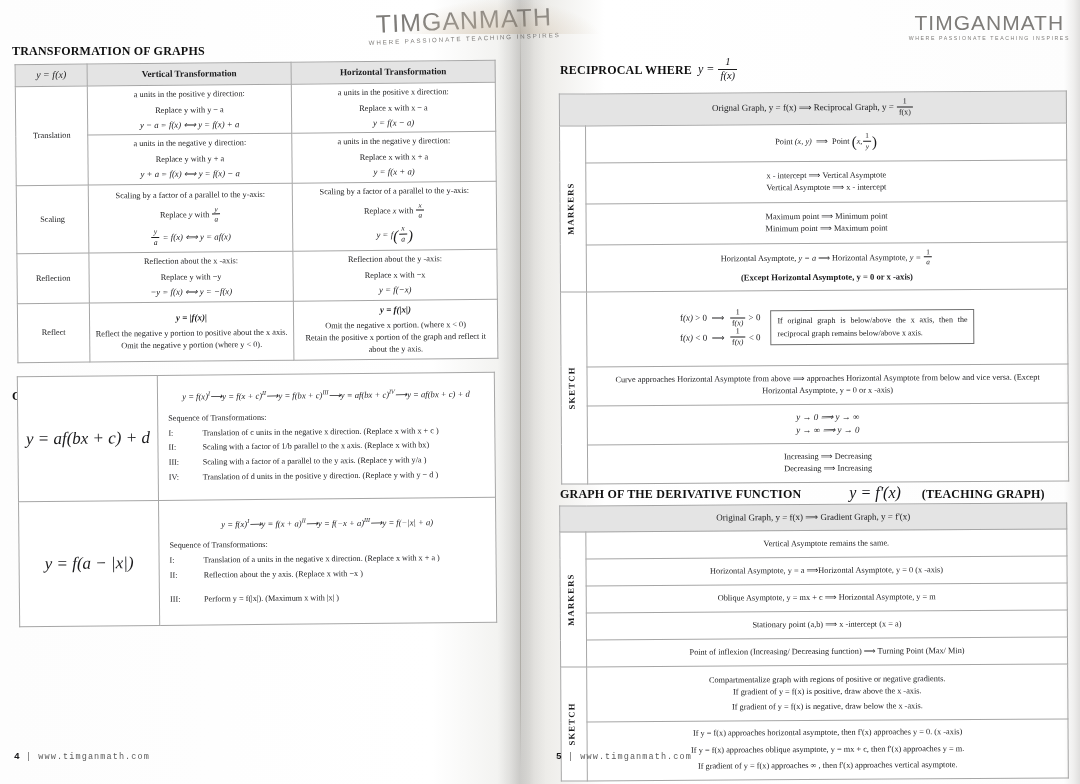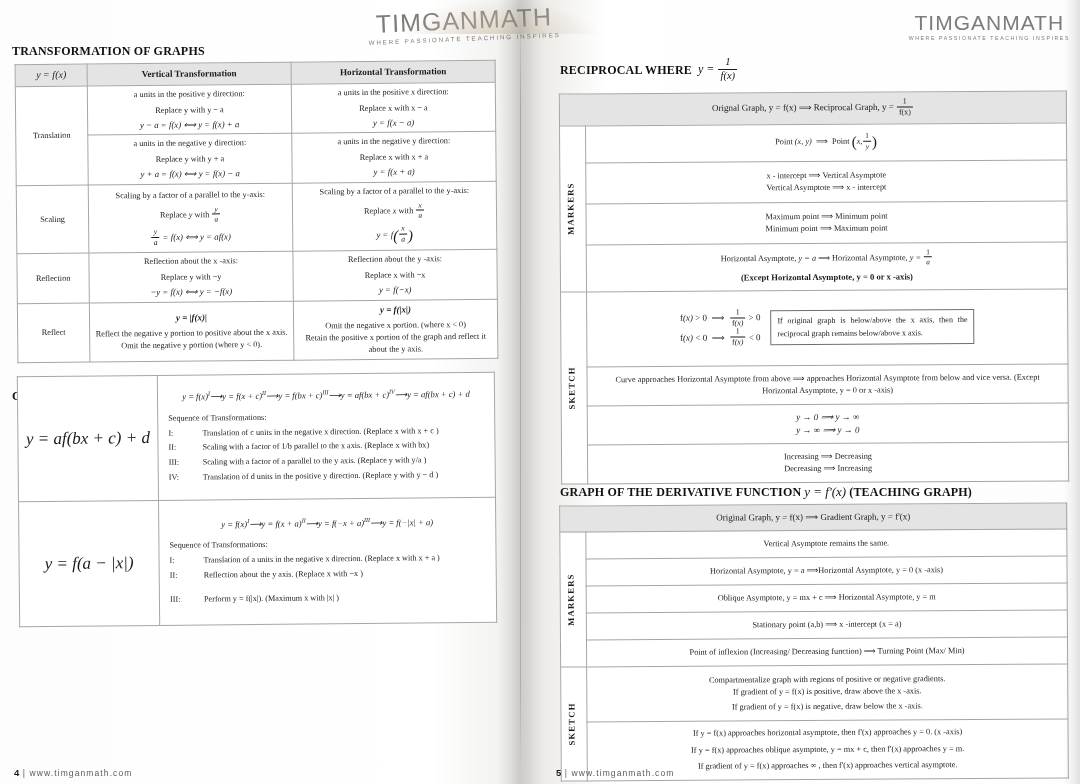--- a/index.html
+++ b/index.html
@@ -63,21 +63,21 @@
   .frac .num{border-bottom:1px solid #1b1b1d;padding:0 2px 1px;font-size:.88em;}
   .frac .den{padding:1px 2px 0;font-size:.88em;}
   .nowrap{white-space:nowrap;}
   .p6{padding-top:6px;padding-bottom:6px;}
   .arrowlbl{font-size:6px;vertical-align:super;}
 
   
   .warp-l{transform:rotate(-0.55deg);}
   .warp-r{transform:rotate(-0.35deg);}
 
-  .footer{position:absolute;bottom:6px;font-family:Liberation Sans, sans-serif;
+  .footer{position:absolute;bottom:22px;font-family:Liberation Mono, monospace;
     font-size:8.5px;color:#5b5b5b;letter-spacing:1.1px;margin-top:34px;}
   .footer b{color:#1b1b1d;font-size:9.5px;letter-spacing:0;}
 
   .seq{text-align:left;font-size:8.2px;line-height:1.8;}
   .seq .st{display:flex;}
   .seq .st .n{width:34px;flex:0 0 34px;}
   .bigf{font-size:17px;font-style:italic;}
   .notebox{border:1px solid #6f6f6f;padding:4px 6px;font-size:8px;
     text-align:justify;line-height:1.55;background:#fff;}
   .flexrow{display:flex;align-items:center;justify-content:center;gap:10px;}
@@ -403,23 +403,23 @@
           <tr>
             <td class="p6" style="height:32px">
               <div>Increasing ⟹ Decreasing</div>
               <div>Decreasing ⟹ Increasing</div>
             </td>
           </tr>
         </tbody>
       </table>
     </div>
 
-    <div style="position:absolute;left:14px;top:484px;display:flex;align-items:baseline;gap:3px;">
+    <div style="position:absolute;left:14px;top:484px;display:flex;align-items:baseline;gap:21px;">
       <h2 class="sec">GRAPH OF THE DERIVATIVE FUNCTION</h2>
-      <span class="mathi" style="font-size:13px;">y = f'(x)</span>
+      <span class="mathi" style="font-size:16px;margin-left:27px;">y = f'(x)</span>
       <h2 class="sec">(TEACHING GRAPH)</h2>
     </div>
 
     <div class="warp-r" style="position:absolute;left:14px;top:504px;width:508px;">
       <table class="gt">
         <colgroup>
             <col style="width:26px">
             <col>
           </colgroup>
         <tbody>

